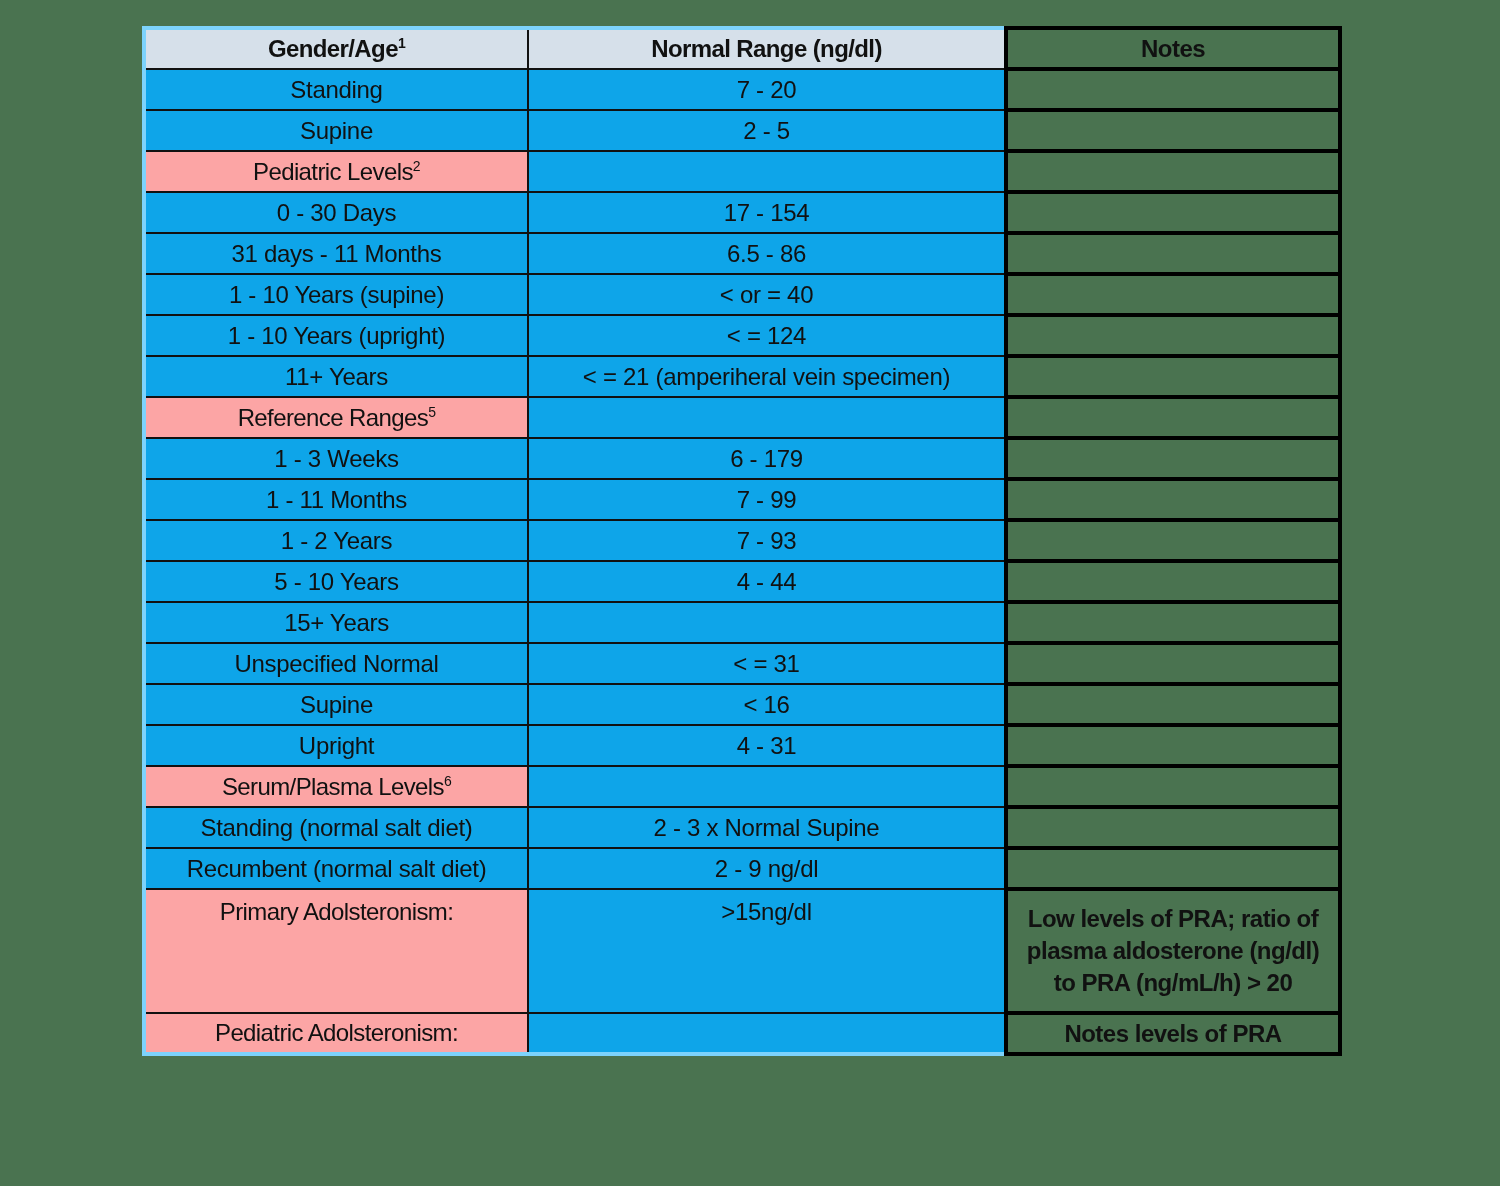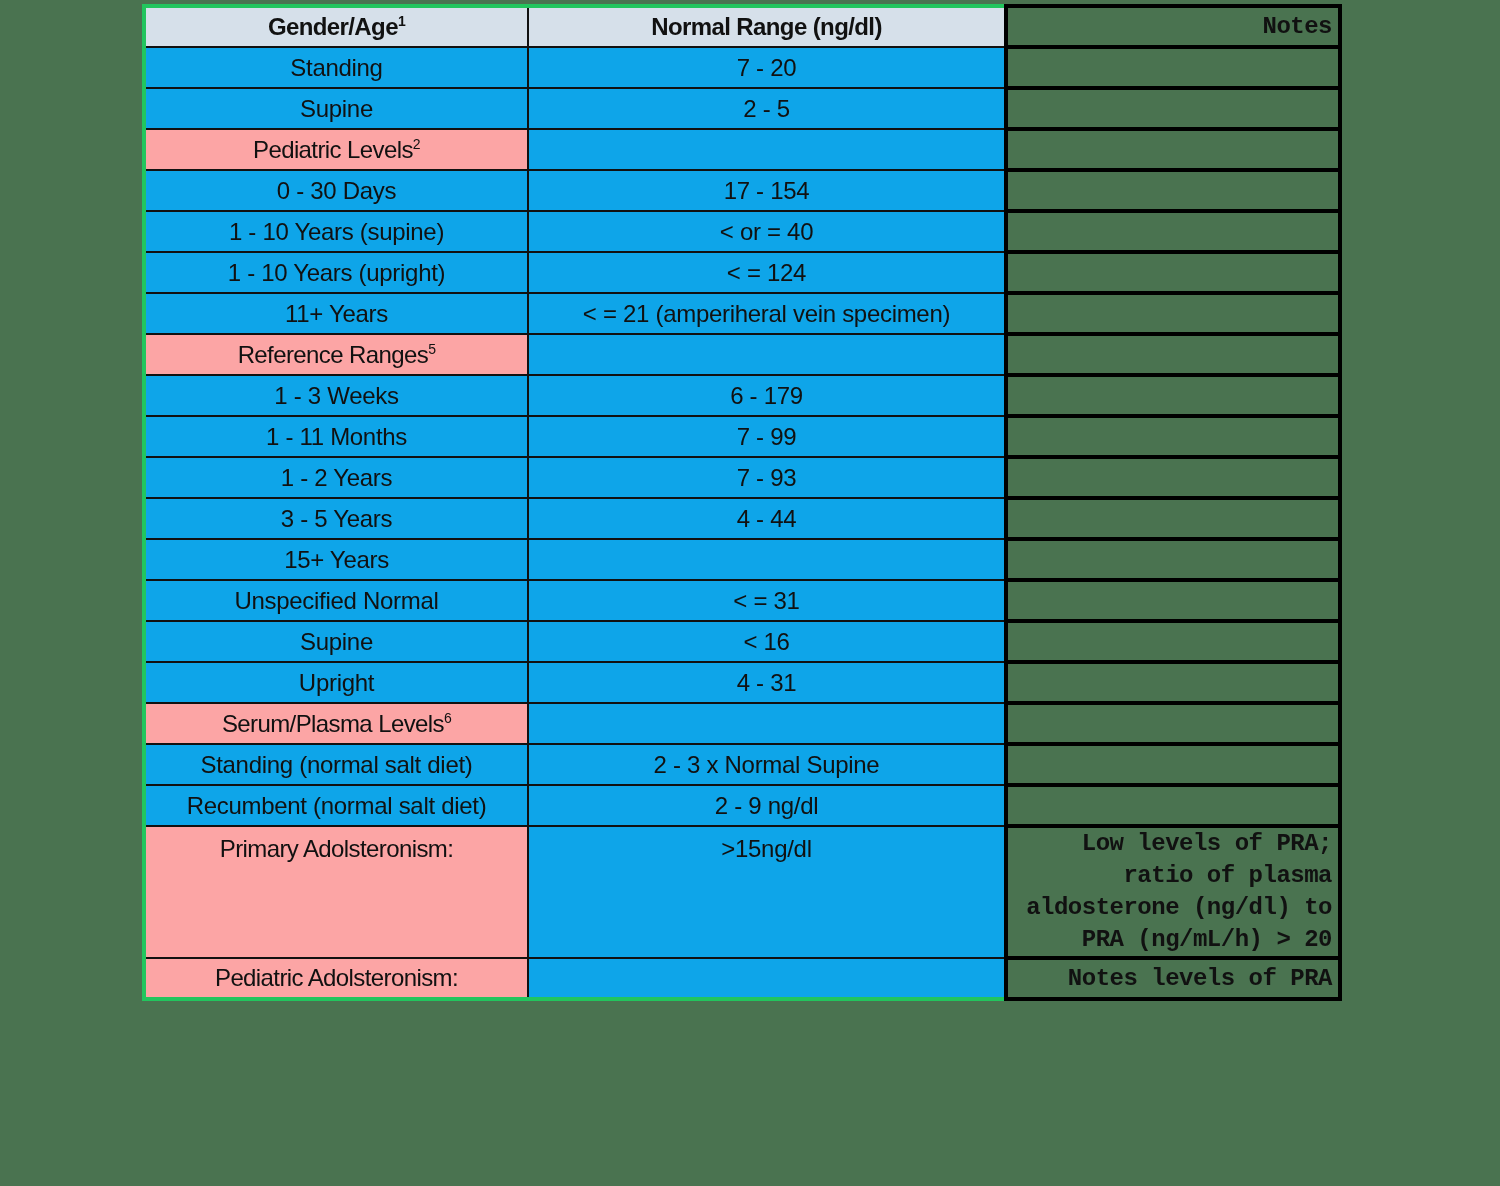--- a/index.html
+++ b/index.html
@@ -5,24 +5,24 @@
   html, body { margin: 0; padding: 0; }
   body {
     width: 1500px; height: 1186px;
     background: #4a7350;
     position: relative;
     overflow: hidden;
     font-family: "Liberation Sans", sans-serif;
   }
   .tbl {
     position: absolute;
-    left: 142px; top: 4px;
+    left: 142px; top: 26px;
     border-collapse: collapse;
     table-layout: fixed;
-    border: 4px solid #22c55e;
+    border: 4px solid #7dd3fc;
   }
   .tbl col.c1 { width: 384px; }
   .tbl col.c2 { width: 478px; }
   .tbl col.c3 { width: 334px; }
   .tbl td, .tbl th {
     border: 2px solid #111;
     height: 41px;
     padding: 0 6px;
     text-align: center;
     vertical-align: middle;
@@ -30,25 +30,24 @@
     color: #111;
     box-sizing: border-box;
   }
   .tbl td.c3, .tbl th.c3 {
     border-left: 4px solid #000;
     border-right: 4px solid #000;
     border-top: 4px solid #000;
     border-bottom: 4px solid #000;
     background: transparent;
     font-weight: bold;
-    font-family: Liberation Mono, monospace;
+    font-family: Liberation Sans, sans-serif;
     font-size: 24px;
     line-height: 32px;
     letter-spacing: -0.5px;
-    text-align: right;
   }
   .tbl th {
     font-weight: bold;
     background: #d6e0ea;
     font-size: 24px;
     letter-spacing: -0.6px;
   }
   .hdr { background: #fca5a5; font-weight: normal; letter-spacing: -0.6px; }
   .val { background: #0ea5e9; letter-spacing: -0.3px; }
   sup { font-size: 14px; vertical-align: super; line-height: 0; }
@@ -86,20 +85,25 @@
         <td class="hdr"><span>Pediatric Levels</span><sup>2</sup></td>
         <td class="val"></td>
         <td class="c3"></td>
       </tr>
       <tr>
         <td class="val"><span>0 - 30 Days</span></td>
         <td class="val">17 - 154</td>
         <td class="c3"></td>
       </tr>
       <tr>
+        <td class="val"><span>31 days - 11 Months</span></td>
+        <td class="val">6.5 - 86</td>
+        <td class="c3"></td>
+      </tr>
+      <tr>
         <td class="val"><span>1 - 10 Years (supine)</span></td>
         <td class="val">&lt; or = 40</td>
         <td class="c3"></td>
       </tr>
       <tr>
         <td class="val"><span>1 - 10 Years (upright)</span></td>
         <td class="val">&lt; = 124</td>
         <td class="c3"></td>
       </tr>
       <tr>
@@ -121,21 +125,21 @@
         <td class="val"><span>1 - 11 Months</span></td>
         <td class="val">7 - 99</td>
         <td class="c3"></td>
       </tr>
       <tr>
         <td class="val"><span>1 - 2 Years</span></td>
         <td class="val">7 - 93</td>
         <td class="c3"></td>
       </tr>
       <tr>
-        <td class="val"><span>3 - 5 Years</span></td>
+        <td class="val"><span>5 - 10 Years</span></td>
         <td class="val">4 - 44</td>
         <td class="c3"></td>
       </tr>
       <tr>
         <td class="val"><span>15+ Years</span></td>
         <td class="val"></td>
         <td class="c3"></td>
       </tr>
       <tr>
         <td class="val"><span>Unspecified Normal</span></td>

